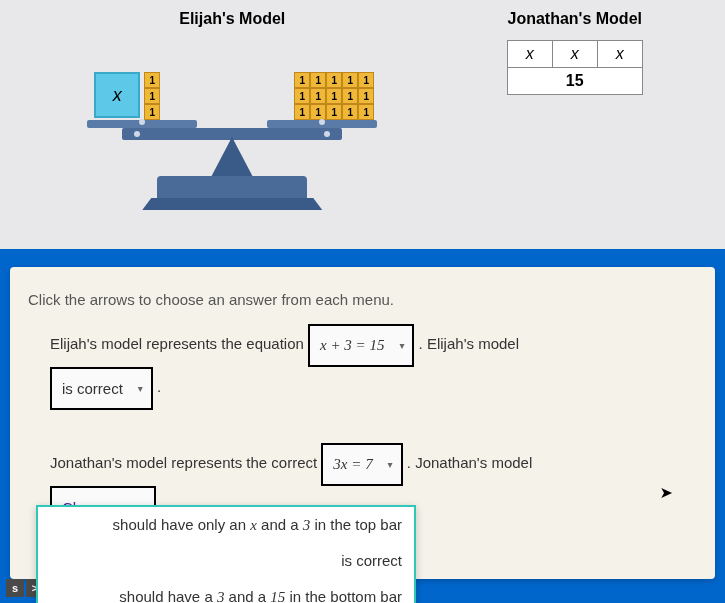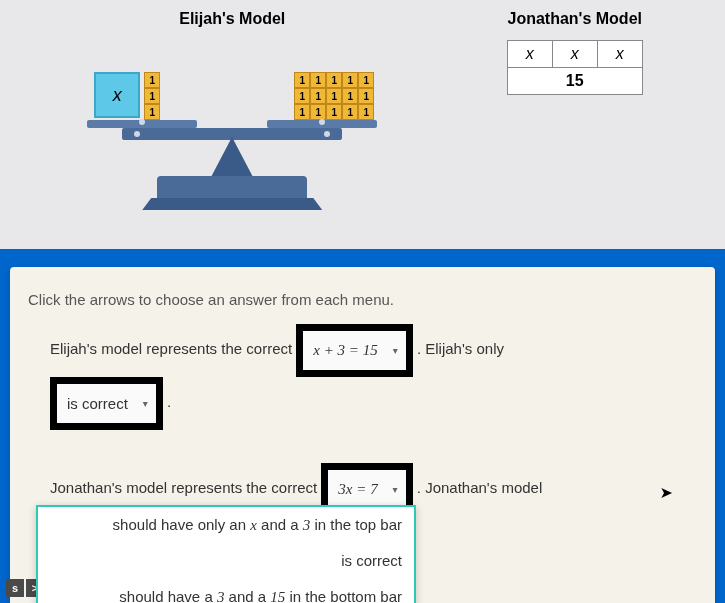--- a/index.html
+++ b/index.html
@@ -179,21 +179,21 @@
   position: relative;
   box-shadow: 0 2px 6px rgba(0,0,0,0.2);
 }
 .instruction {
   color: #555;
   margin-bottom: 8px;
 }
 .eq-select {
   display: inline-block;
   background: #fafafa;
-  border: 7px solid #000000;
+  border: 2px solid #000000;
   padding: 3px 28px 3px 10px;
   font-family: Georgia, serif;
   position: relative;
   vertical-align: middle;
 }
 .eq-select::after {
   content: '▾';
   position: absolute;
   right: 8px;
   top: 50%;
@@ -304,23 +304,23 @@
       </tr>
     </tbody>
       </table>
   </div>
 </div>
 
 <div class="question-section">
   <div class="instruction">Click the arrows to choose an answer from each menu.</div>
 
   <div class="indent">
-    <span>Elijah's model represents the correct</span>
+    <span>Elijah's model represents the equation</span>
     <span class="eq-select"><span class="math-it">x + 3 = 15</span></span>
-    <span>. Elijah's only</span>
+    <span>. Elijah's model</span>
     <br>
     <span class="eq-select" style="font-family:Arial;"><span>is correct</span></span>
     <span>.</span>
   </div>
 
   <br>
 
   <div class="indent">
     <span>Jonathan's model represents the correct</span>
     <span class="eq-select"><span class="math-it">3x = 7</span></span>

